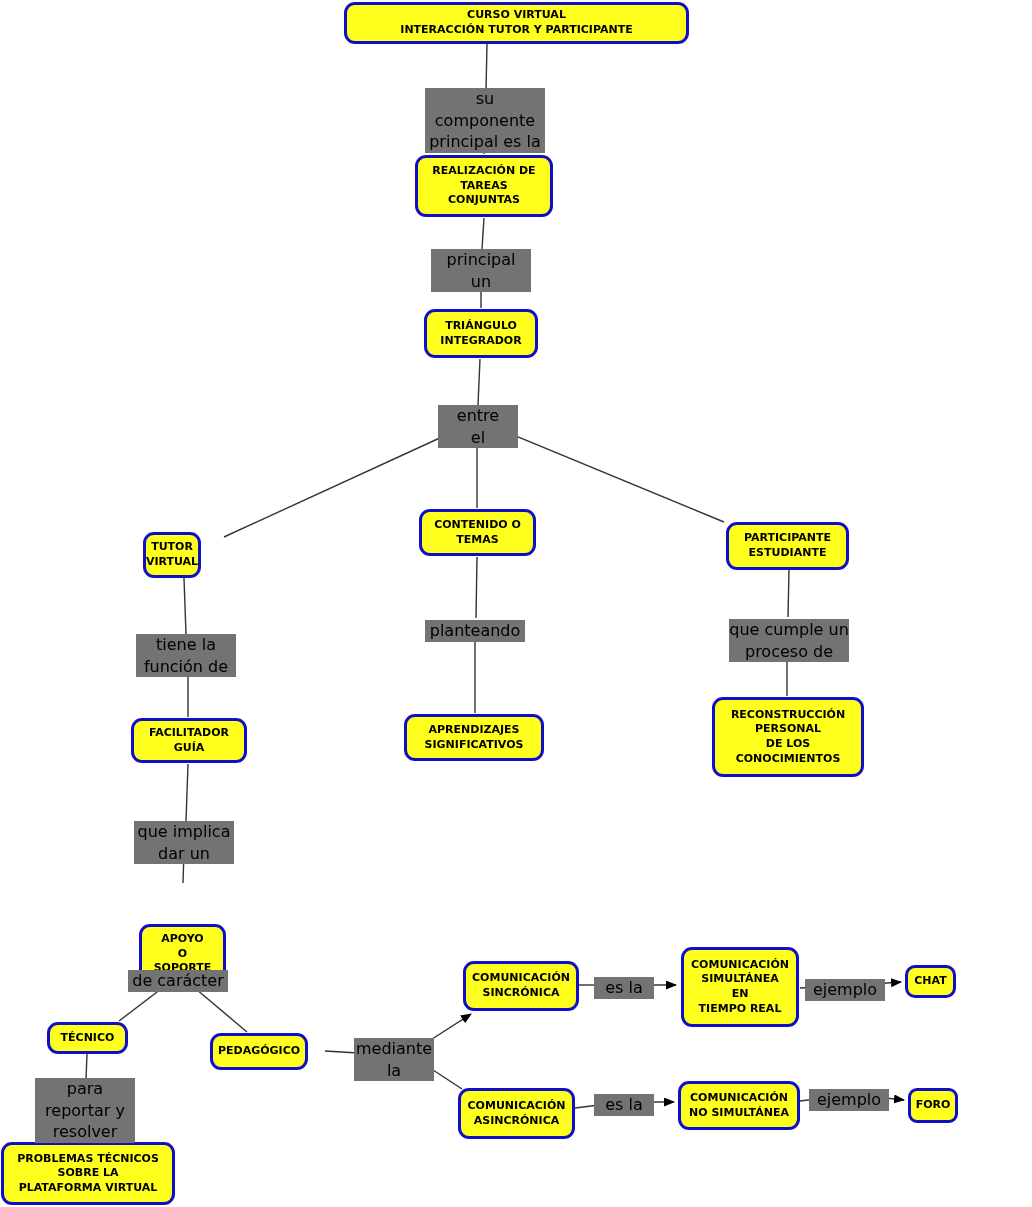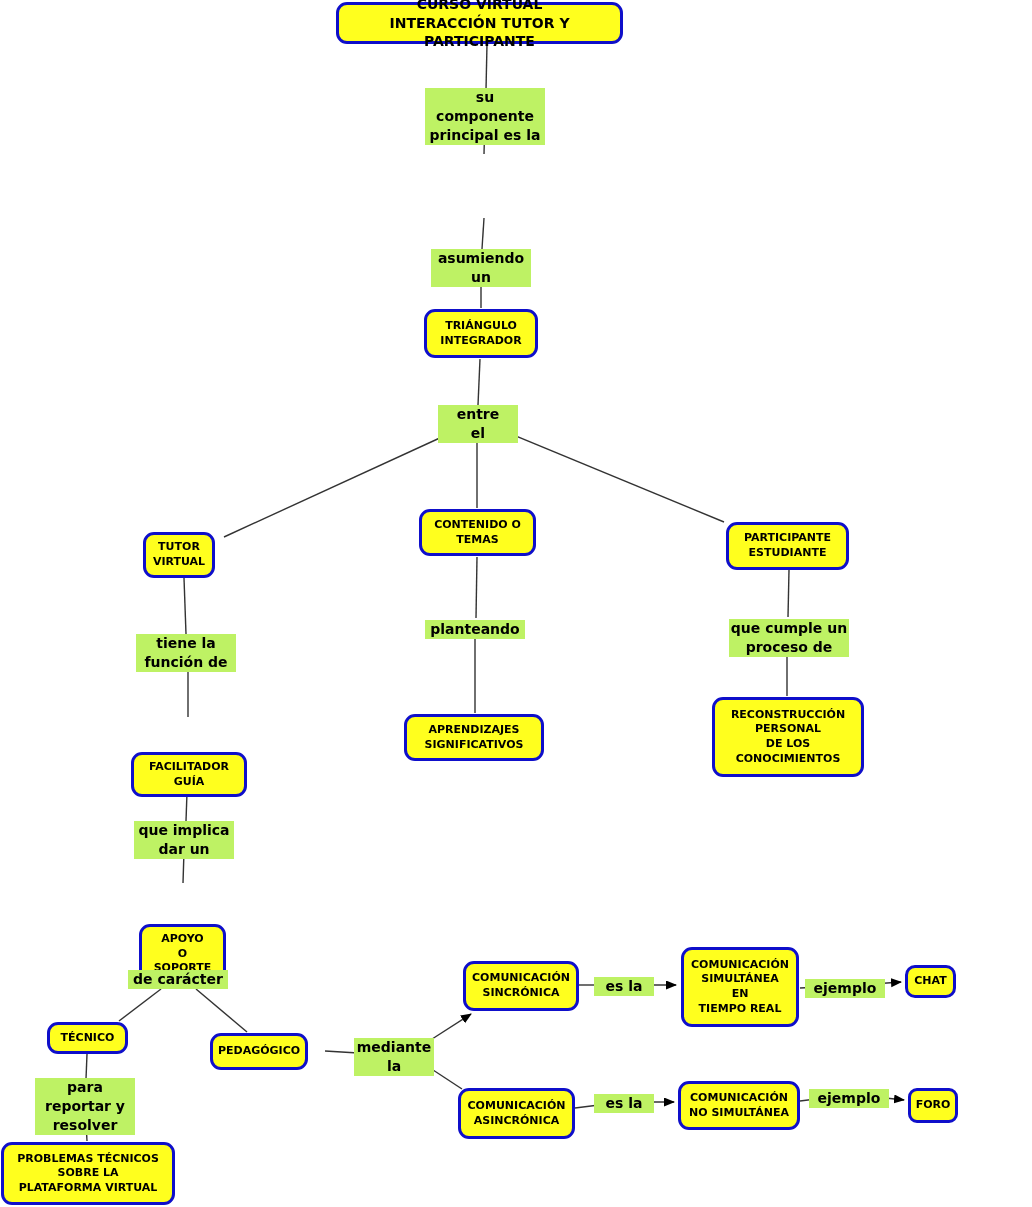--- a/index.html
+++ b/index.html
@@ -25,25 +25,25 @@
     line-height:1.32;
     white-space:pre-line;
     padding:2px 4px;
     cursor:default;
   }
   .link-label{
     position:absolute;
     box-sizing:border-box;
     text-align:center;
     color:#000000;
-    font-weight:bold;
-    font-size:14px;
+    font-weight:normal;
+    font-size:16px;
     line-height:1.35;
     white-space:pre-line;
-    background:#bef264;
+    background:#737373;
   }
 </style>
 </head>
 <body>
 
 <div id="canvas">
 
   <svg id="wires" viewBox="0 0 1032 1207" xmlns="http://www.w3.org/2000/svg">
     <defs>
       <marker id="arrow" markerWidth="12" markerHeight="10" refX="10" refY="4.5" orient="auto" markerUnits="userSpaceOnUse">
@@ -95,37 +95,40 @@
       <line x1="873" y1="984" x2="901" y2="982" marker-end="url(#arrow)"></line>
 
       <line x1="575" y1="1108" x2="607" y2="1104"></line>
       <line x1="641" y1="1102" x2="674" y2="1102" marker-end="url(#arrow)"></line>
 
       <line x1="800" y1="1101" x2="824" y2="1098"></line>
       <line x1="876" y1="1097" x2="904" y2="1100" marker-end="url(#arrow)"></line>
     </g>
   </svg>
 
-  <div class="node" style="left:336px;top:2px;width:287px;height:42px;font-size:14px;">CURSO VIRTUAL
+  <div class="node" style="left:344px;top:2px;width:345px;height:42px;font-size:11px;">CURSO VIRTUAL
 INTERACCIÓN TUTOR Y PARTICIPANTE</div>
 
+  <div class="node" style="left:415px;top:155px;width:138px;height:62px;">REALIZACIÓN DE
+TAREAS
+CONJUNTAS</div>
 
   <div class="node" style="left:424px;top:309px;width:114px;height:49px;">TRIÁNGULO
 INTEGRADOR</div>
 
-  <div class="node" style="left:143px;top:532px;width:72px;height:46px;">TUTOR
+  <div class="node" style="left:143px;top:532px;width:58px;height:46px;">TUTOR
 VIRTUAL</div>
 
   <div class="node" style="left:419px;top:509px;width:117px;height:47px;">CONTENIDO O
 TEMAS</div>
 
   <div class="node" style="left:726px;top:522px;width:123px;height:48px;">PARTICIPANTE
 ESTUDIANTE</div>
 
-  <div class="node" style="left:131px;top:752px;width:116px;height:45px;">FACILITADOR
+  <div class="node" style="left:131px;top:718px;width:116px;height:45px;">FACILITADOR
 GUÍA</div>
 
   <div class="node" style="left:404px;top:714px;width:140px;height:47px;">APRENDIZAJES
 SIGNIFICATIVOS</div>
 
   <div class="node" style="left:712px;top:697px;width:152px;height:80px;">RECONSTRUCCIÓN
 PERSONAL
 DE LOS
 CONOCIMIENTOS</div>
 
@@ -155,21 +158,21 @@
 ASINCRÓNICA</div>
 
   <div class="node" style="left:678px;top:1081px;width:122px;height:49px;">COMUNICACIÓN
 NO SIMULTÁNEA</div>
 
   <div class="node" style="left:908px;top:1088px;width:50px;height:35px;border-radius:9px;">FORO</div>
 
   <div class="link-label" style="left:425px;top:88px;width:120px;">su componente
 principal es la</div>
 
-  <div class="link-label" style="left:431px;top:249px;width:100px;">asumiendo
+  <div class="link-label" style="left:431px;top:249px;width:100px;">principal
 un</div>
 
   <div class="link-label" style="left:438px;top:405px;width:80px;">entre
 el</div>
 
   <div class="link-label" style="left:136px;top:634px;width:100px;">tiene la
 función de</div>
 
   <div class="link-label" style="left:425px;top:620px;width:100px;">planteando</div>
 

